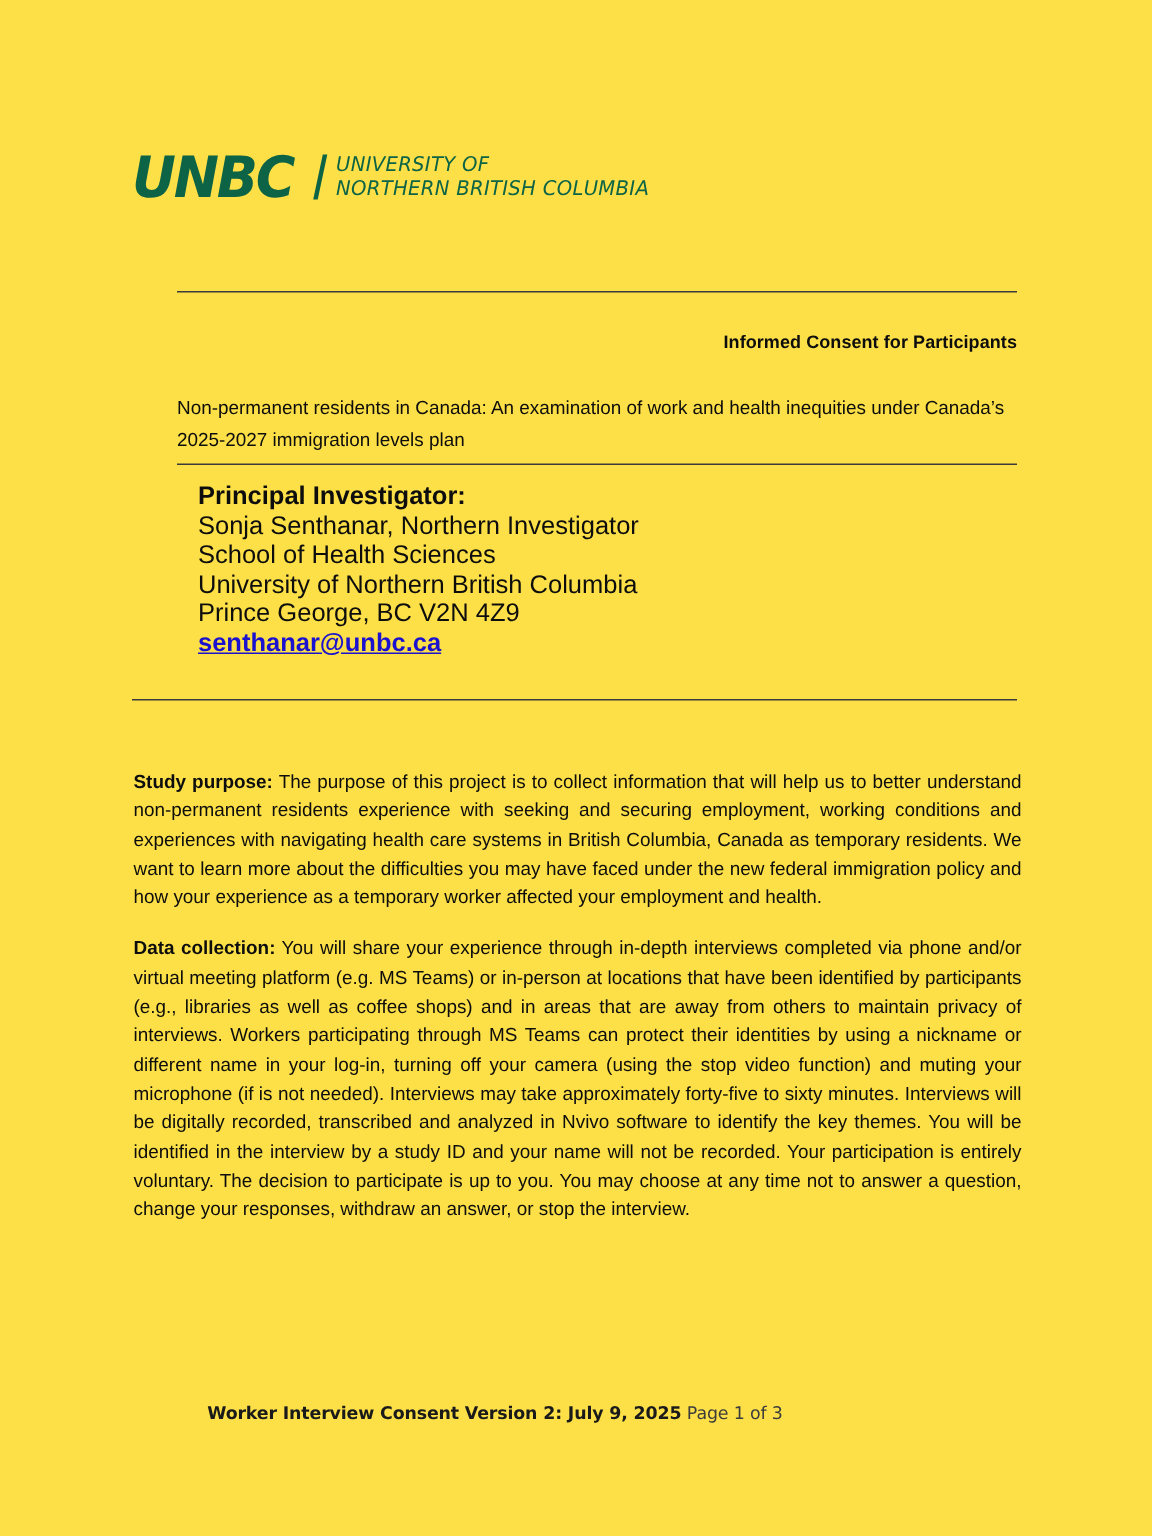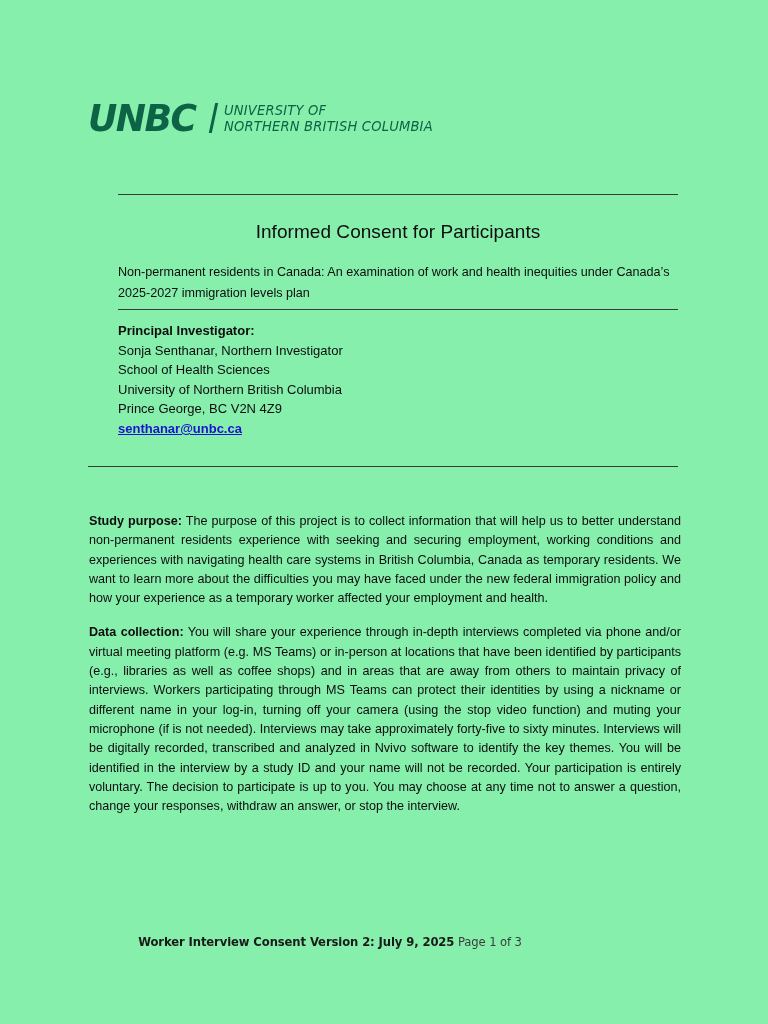--- a/index.html
+++ b/index.html
@@ -13,21 +13,21 @@
     position: relative;
     overflow: hidden;
     font-family: "Liberation Sans", sans-serif;
     color: #0d0d0d;
     -webkit-font-smoothing: antialiased;
   }
 
   .page {
     position: absolute;
     inset: 0;
-    background: #86efac;
+    background: #fde047;
   }
 
   
   .logo-block {
     position: absolute;
     left: 88px;
     top: 99px;
     display: flex;
     align-items: center;
     gap: 9px;
@@ -71,40 +71,40 @@
   .hr-1 { left: 118px; top: 194px;  width: 560px; }
   .hr-2 { left: 118px; top: 309px;  width: 560px; }
   .hr-3 { left: 88px;  top: 466px;  width: 590px; }
 
   
   .doc-title {
     position: absolute;
     left: 118px;
     top: 221px;
     width: 560px;
-    text-align: center;
-    font-size: 19px;
-    font-weight: normal;
+    text-align: right;
+    font-size: 12px;
+    font-weight: bold;
     letter-spacing: 0.05px;
   }
   .study-title {
     position: absolute;
     left: 118px;
     top: 262px;
     width: 562px;
     font-size: 12.6px;
     line-height: 21px;
   }
 
   
   .pi-block {
     position: absolute;
-    left: 118px;
+    left: 132px;
     top: 321px;
-    font-size: 13px;
+    font-size: 17px;
     line-height: 19.6px;
   }
   .pi-block .pi-heading { font-weight: bold; }
   .pi-block .pi-line { white-space: nowrap; }
   .pi-email {
     color: #1a12cf;
     text-decoration: underline;
     font-weight: bold;
   }
   .pi-phone { padding-left: 5px; }

